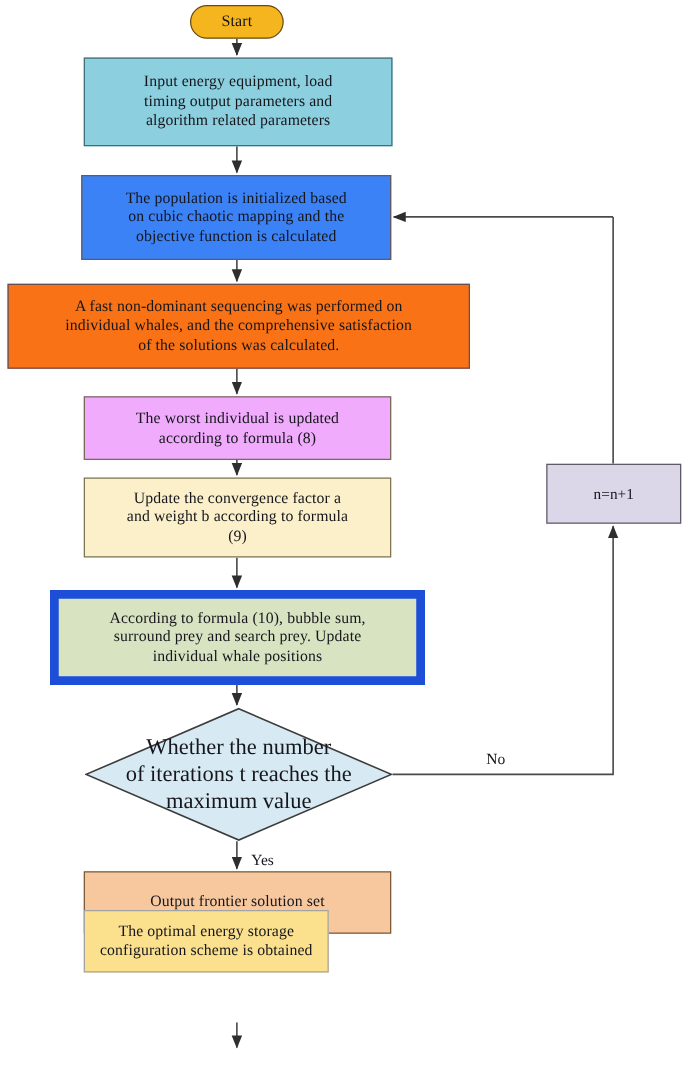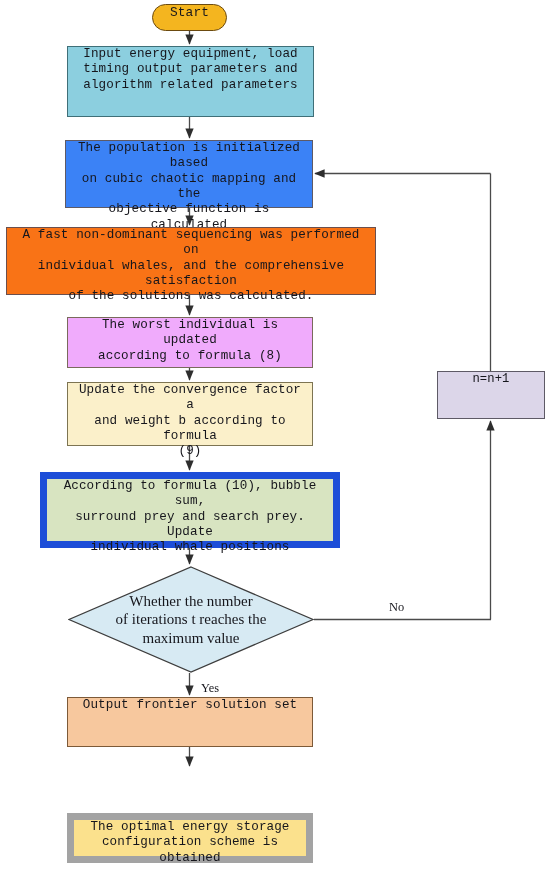--- a/index.html
+++ b/index.html
@@ -23,28 +23,28 @@
     left: 0;
     top: 0;
     width: 557px;
     height: 869px;
     pointer-events: none;
   }
   .node {
     position: absolute;
     box-sizing: border-box;
     display: flex;
+    align-items: center;
     justify-content: center;
     text-align: center;
     border: 1px solid #4a4a4a;
     line-height: 1.22;
     font-size: 12.6px;
     color: #16161c;
     letter-spacing: 0.1px;
-    font-family: Liberation Mono, monospace;
   }
   .node .txt {
     display: block;
     width: 100%;
     padding: 0 5px;
     white-space: pre-line;
   }
   .terminator {
     border-radius: 14px;
     border: 1px solid #6b4a10;
@@ -88,23 +88,23 @@
     left: 40px; top: 472px; width: 300px; height: 76px;
     background: #D8E4C1;
     border: 7px solid #1d4ed8;
   }
   .n-output {
     left: 67px; top: 697px; width: 246px; height: 50px;
     background: #F7C89E;
     border: 1px solid #7d5a38;
   }
   .n-optimal {
-    left: 67px; top: 813px; width: 246px; height: 50px;
+    left: 67px; top: 728px; width: 196px; height: 50px;
     background: #FBE18D;
-    border: 7px solid #a3a3a3;
+    border: 1px solid #a3a3a3;
   }
   .n-counter {
     left: 437px; top: 371px; width: 108px; height: 48px;
     background: #DCD6E9;
     border: 1px solid #5e5a66;
     font-size: 12.2px;
   }
   .diamond-wrap {
     position: absolute;
     left: 68px; top: 566px;
@@ -115,21 +115,21 @@
     left: 0; top: 0;
   }
   .diamond-label {
     position: absolute;
     left: 0; top: 0;
     width: 246px; height: 107px;
     display: flex;
     align-items: center;
     justify-content: center;
     text-align: center;
-    font-size: 15px;
+    font-size: 18px;
     line-height: 1.22;
     color: #16161c;
     white-space: pre-line;
   }
   .edge-label {
     position: absolute;
     font-size: 12.4px;
     color: #16161c;
   }
   .lbl-no { left: 389px; top: 600px; }

